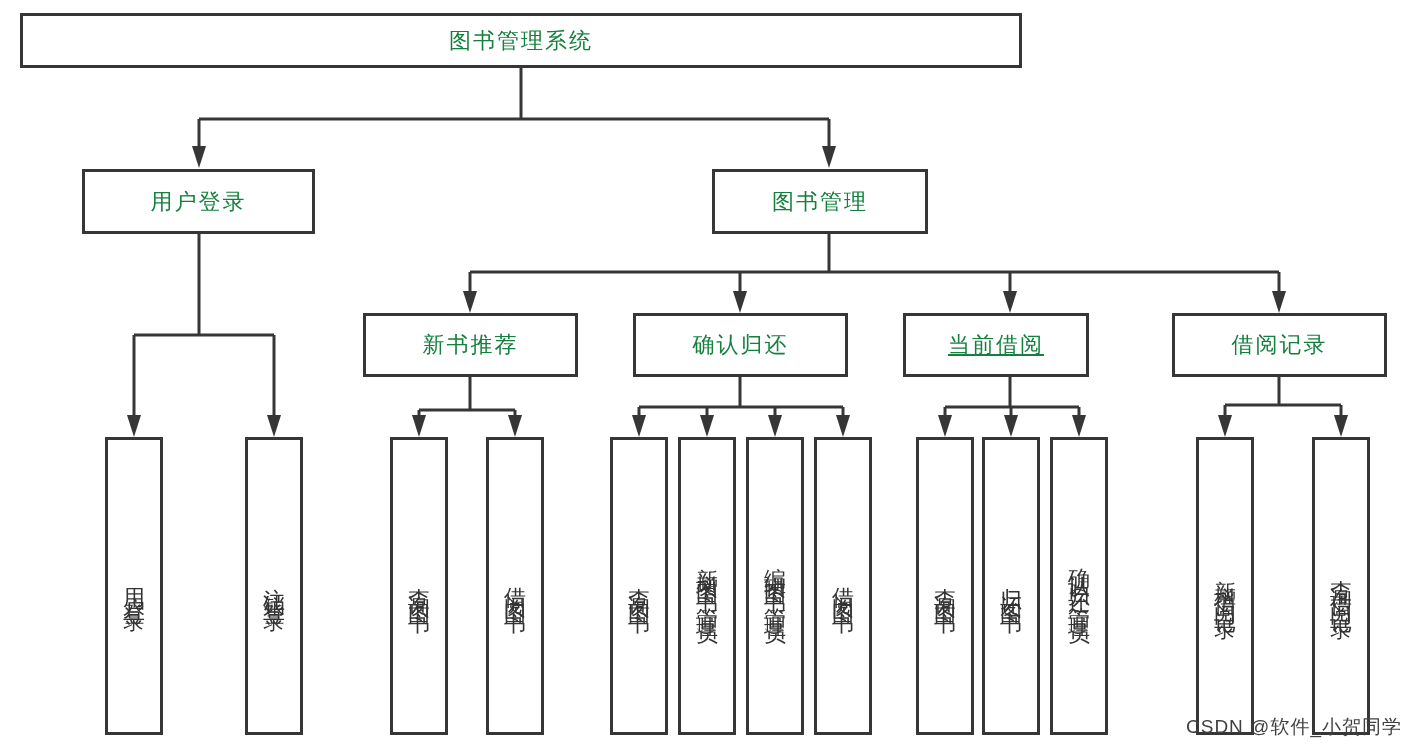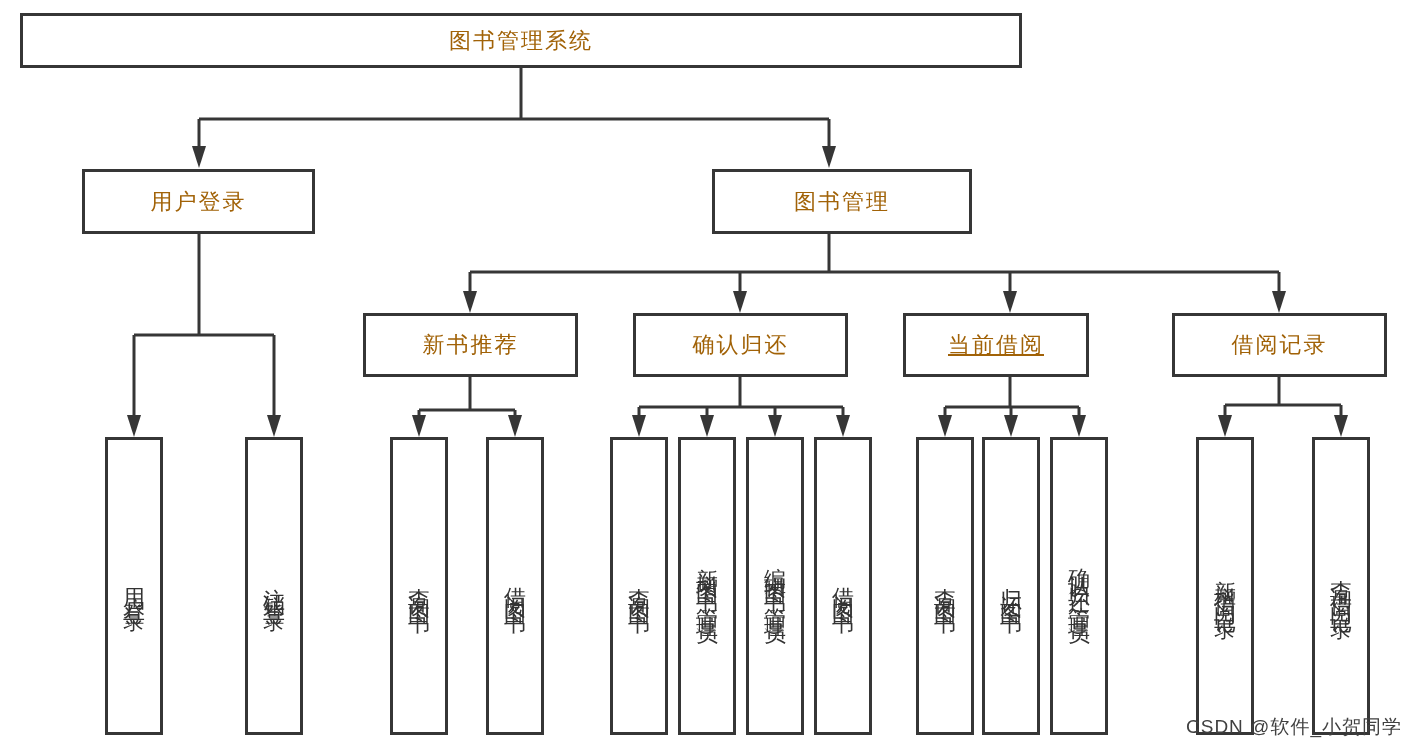--- a/index.html
+++ b/index.html
@@ -4,21 +4,21 @@
 <style>
   html,body{margin:0;padding:0;background:#ffffff;}
   #canvas{
     position:relative;width:1405px;height:747px;background:#ffffff;overflow:hidden;
     font-family:"Liberation Sans","DejaVu Sans",sans-serif;
   }
   #wires{position:absolute;left:0;top:0;width:1405px;height:747px;}
   .hbox{
     position:absolute;box-sizing:border-box;background:#ffffff;
     border:3px solid #363636;display:flex;align-items:center;justify-content:center;
-    color:#a16207;font-size:22px;letter-spacing:2px;z-index:2;
+    color:#15803d;font-size:22px;letter-spacing:2px;z-index:2;
   }
   .vbox{
     position:absolute;box-sizing:border-box;background:#ffffff;top:437px;width:58px;height:298px;
     border:3px solid #363636;display:flex;align-items:center;justify-content:center;
     color:#333333;z-index:2;
   }
   .vbox span{
     writing-mode:vertical-rl;text-orientation:mixed;
     font-size:22px;letter-spacing:8px;line-height:1;
   }
@@ -91,21 +91,21 @@
     </g>
   </svg>
 
   <div class="hbox" style="left:20px;top:13px;width:1002px;height:55px;">
     <span>图书管理系统</span>
   </div>
 
   <div class="hbox" style="left:82px;top:169px;width:233px;height:65px;">
     <span>用户登录</span>
   </div>
-  <div class="hbox" style="left:712px;top:169px;width:260px;height:65px;align-items:center;">
+  <div class="hbox" style="left:712px;top:169px;width:216px;height:65px;align-items:center;">
     <span>图书管理</span>
   </div>
 
   <div class="hbox" style="left:363px;top:313px;width:215px;height:64px;">
     <span>新书推荐</span>
   </div>
   <div class="hbox" style="left:633px;top:313px;width:215px;height:64px;">
     <span>确认归还</span>
   </div>
   <div class="hbox" style="left:903px;top:313px;width:186px;height:64px;text-decoration:underline;">

